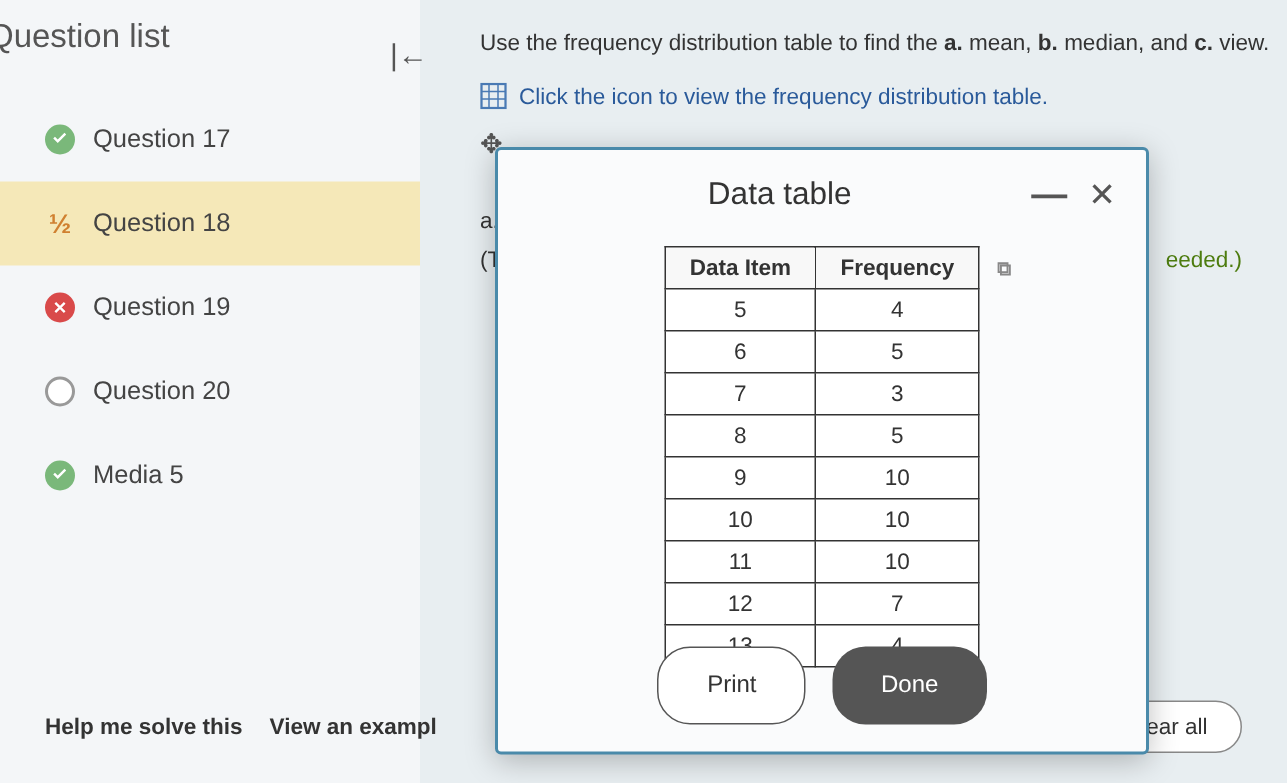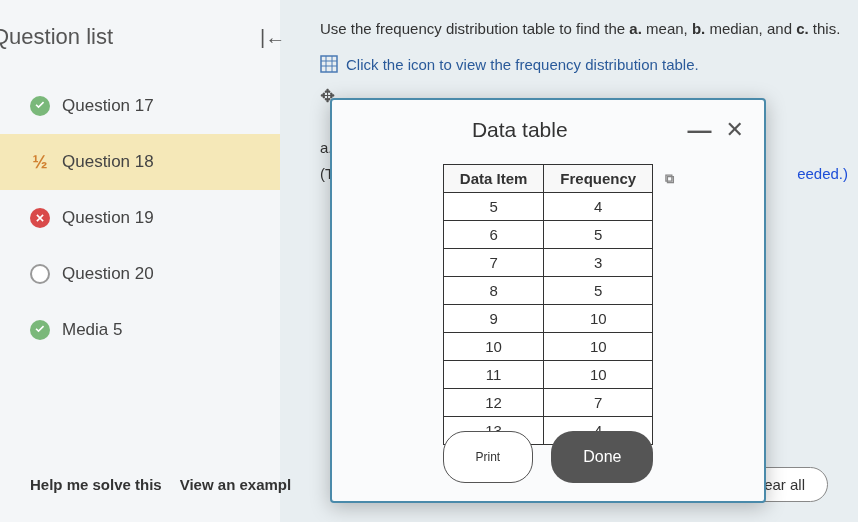--- a/index.html
+++ b/index.html
@@ -1,20 +1,20 @@
 <!DOCTYPE html>
 <html><head>
   <meta charset="utf-8">
   <style>
     * { margin: 0; padding: 0; box-sizing: border-box; font-family: Arial, Helvetica, sans-serif; }
     body { width: 858px; height: 522px; background: #e8eef1; overflow: hidden; position: relative; }
     
     .main-layout { display: flex; height: 100%; }
     
-    .sidebar { width: 280px; background: #f4f6f8; padding-top: 14px; }
+    .sidebar { width: 280px; background: #f4f6f8; padding-top: 1px; }
     .sidebar-title { font-size: 22px; color: #555; padding: 10px 0 28px 0; margin-left: -8px; }
     
     .question-item { padding: 18px 18px 18px 30px; display: flex; align-items: flex-start; gap: 12px; color: #444; font-size: 17px; }
     .question-item.active { background: #f5e8b8; }
     
     .status-icon { width: 20px; height: 20px; border-radius: 50%; display: inline-flex; align-items: center; justify-content: center; flex-shrink: 0; }
     .status-icon.check { background: #7ab87a; }
     .status-icon.check svg { width: 12px; height: 12px; fill: white; }
     .status-icon.wrong { background: #d94a4a; }
     .status-icon.wrong svg { width: 10px; height: 10px; fill: white; }
@@ -24,41 +24,41 @@
     .content { flex: 1; padding: 20px 10px 20px 20px; position: relative; }
     .collapse-icon { position: absolute; left: -20px; top: 26px; font-size: 20px; color: #555; }
     
     .problem-text { color: #333; font-size: 15px; margin-bottom: 18px; margin-left: 20px; }
     .instruction-row { display: flex; align-items: center; gap: 8px; margin-bottom: 12px; margin-left: 20px; }
     .table-icon { width: 18px; height: 18px; display: inline-flex; align-items: center; justify-content: center; color: #4a7ab4; }
     .instruction-text { color: #2a5a9a; font-size: 15px; }
     .move-icon { margin-left: 20px; color: #555; font-size: 18px; }
     
     .answer-area { margin-top: 28px; margin-left: 20px; color: #333; font-size: 15px; line-height: 1.7; }
-    .answer-area .truncated { color: #1d4ed8; float: right; }
+    .answer-area .truncated { color: #4d7c0f; float: right; margin-right: 20px; }
     
     .bottom-bar { position: absolute; bottom: 20px; left: 0; right: 0; padding: 0 30px; display: flex; align-items: center; gap: 18px; }
     .help-link { font-weight: bold; color: #333; font-size: 15px; }
     .example-link { font-weight: bold; color: #333; font-size: 15px; }
     .clear-all-btn { margin-left: auto; padding: 8px 22px; border: 1.5px solid #888; border-radius: 20px; background: white; color: #333; font-size: 15px; }
     
     
     .modal { position: absolute; left: 330px; top: 98px; width: 436px; height: 405px; background: #fafbfc; border: 2px solid #4a8aaa; border-radius: 4px; box-shadow: 0 4px 20px rgba(0,0,0,0.25); }
     .modal-header { display: flex; align-items: center; padding: 18px 20px 12px 20px; }
     .modal-title { font-size: 21px; color: #333; margin: 0 auto; }
     .modal-min { color: #555; font-size: 24px; font-weight: bold; margin-right: 14px; line-height: 1; }
     .modal-close { color: #555; font-size: 22px; line-height: 1; }
     
     .data-table { margin: 10px auto 0 auto; border-collapse: collapse; background: white; }
     .data-table th, .data-table td { border: 1px solid #333; padding: 5px 16px; text-align: center; font-size: 15px; color: #333; }
     .data-table th { font-weight: bold; background: #f8f8f8; position: relative; }
     .copy-icon { position: absolute; right: -22px; top: 6px; color: #888; font-size: 13px; }
     
     .modal-footer { position: absolute; bottom: 18px; left: 0; right: 0; display: flex; justify-content: center; gap: 18px; }
-    .print-btn { padding: 16px 32px; border: 1.5px solid #555; border-radius: 22px; background: white; color: #333; font-size: 12px; }
+    .print-btn { padding: 16px 32px; border: 1.5px solid #555; border-radius: 22px; background: white; color: #333; font-size: 16px; }
     .done-btn { padding: 17px 32px; border: none; border-radius: 22px; background: #555; color: white; font-size: 16px; }
   </style>
 </head>
 <body>
 
 <div class="main-layout">
   <div class="sidebar">
     <div class="sidebar-title">Question list</div>
 
     <div class="question-item">
@@ -96,21 +96,21 @@
           </svg>
       </span>
       <span>Media 5</span>
     </div>
   </div>
 
   <div class="content">
     <span class="collapse-icon">|←</span>
 
     <div class="problem-text">
-      <span>Use the frequency distribution table to find the </span><b>a.</b><span> mean, </span><b>b.</b><span> median, and </span><b>c.</b><span> this.</span>
+      <span>Use the frequency distribution table to find the </span><b>a.</b><span> mean, </span><b>b.</b><span> median, and </span><b>c.</b><span> view.</span>
     </div>
 
     <div class="instruction-row">
       <span class="table-icon">
         <svg width="18" height="18" viewBox="0 0 18 18">
             <rect x="1" y="1" width="16" height="16" fill="none" stroke="#4a7ab4" stroke-width="1.5"></rect>
             <line x1="1" y1="6" x2="17" y2="6" stroke="#4a7ab4"></line>
             <line x1="1" y1="11" x2="17" y2="11" stroke="#4a7ab4"></line>
             <line x1="6" y1="1" x2="6" y2="17" stroke="#4a7ab4"></line>
             <line x1="12" y1="1" x2="12" y2="17" stroke="#4a7ab4"></line>

